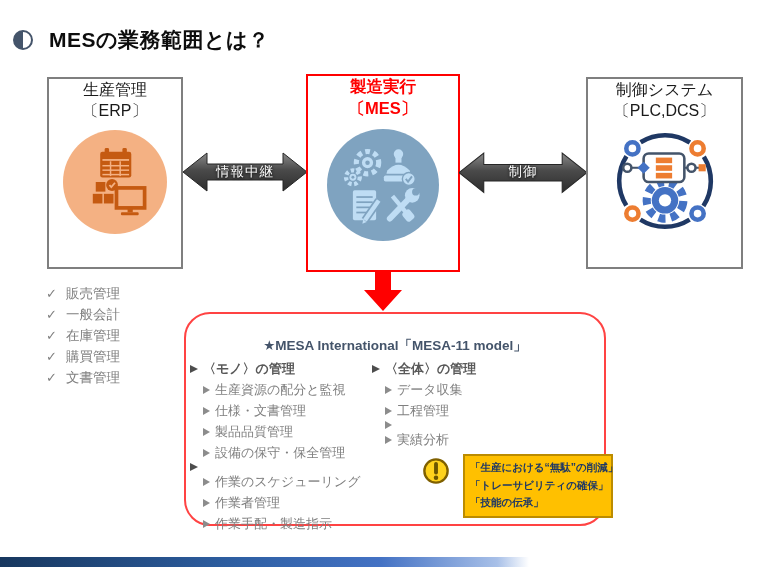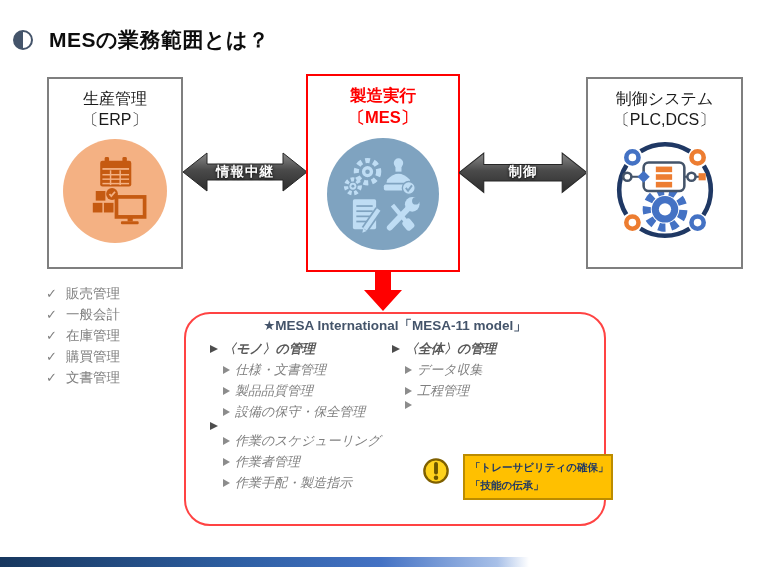--- a/index.html
+++ b/index.html
@@ -10,48 +10,48 @@
   .header{position:absolute;left:13px;top:6px;display:flex;align-items:center;gap:16px;margin-top:20px;}
   .header .bullet{width:16px;height:16px;border-radius:50%;border:2.5px solid #44546A;
       background:linear-gradient(90deg,#44546A 0 50%,#ffffff 50%);}
   .header .t{font-size:21px;font-weight:bold;color:#0d0d0d;letter-spacing:.5px;}
 
   
   .topbox{position:absolute;background:#fff;text-align:center;box-sizing:border-box;}
   #box-erp{left:47px;top:77px;width:136px;height:192px;border:2px solid #7f7f7f;}
   #box-mes{left:306px;top:74px;width:154px;height:198px;border:2.5px solid #ff0000;}
   #box-plc{left:586px;top:77px;width:157px;height:192px;border:2px solid #7f7f7f;}
-  .topbox .bt{margin-top:9px;font-size:16px;line-height:1.32;color:#1a1a1a;}
+  .topbox .bt{font-size:16px;line-height:1.32;color:#1a1a1a;}
   #box-mes .bt{color:#ff0000;font-weight:bold;font-size:16.5px;text-align:center;}
   .circle{border-radius:50%;margin:9px auto 0;display:flex;align-items:center;justify-content:center;}
   #box-erp .circle{width:104px;height:104px;background:#F4B183;}
   #box-mes .circle{width:112px;height:112px;background:#7FA3C0;}
   #plc-iconwrap{margin-top:4px;}
 
   
   .harrow{position:absolute;}
   #arrow-relay{left:183px;top:150px;width:124px;height:46px;}
   #arrow-control{left:459px;top:150px;width:128px;height:46px;}
   .harrow svg{position:absolute;inset:0;}
   .harrow .lbl{position:absolute;left:0;right:0;top:50%;transform:translateY(-54%);
-      text-align:center;color:#fff;font-weight:bold;font-size:13.5px;letter-spacing:1px;
+      text-align:center;color:#fff;font-weight:normal;font-size:13.5px;letter-spacing:1px;
       text-shadow:0 1px 2px #1c1c1c,0 0 3px #1c1c1c;}
 
   #red-arrow{position:absolute;left:364px;top:271px;width:38px;height:40px;}
 
   
   #checklist{position:absolute;left:46px;top:283px;}
   .chk-row{display:flex;align-items:center;gap:9px;height:21px;font-size:13.5px;color:#7f7f7f;}
   .chk{color:#808080;font-size:13px;}
 
   
   #mesa{position:absolute;left:184px;top:312px;width:422px;height:214px;
       border:2px solid #ff4343;border-radius:26px;background:#fff;box-sizing:border-box;}
-  #mesa .mt{margin-top:3px;text-align:center;font-weight:bold;font-size:13.5px;color:#44546A;}
-  .cols{display:flex;padding:3px 0 0 24px;font-style:italic;}
+  #mesa .mt{margin-top:23px;text-align:center;font-weight:bold;font-size:13.5px;color:#44546A;}
+  .cols{display:flex;padding:3px 0 0 4px;}
   .colL{width:182px;}
   .colR{flex:1;}
   .gh{font-size:13px;font-weight:bold;color:#595959;line-height:21px;display:flex;align-items:center;}
   .mi{font-size:13px;color:#7f7f7f;line-height:21px;display:flex;align-items:center;margin-left:13px;}
   .tri{width:0;height:0;border-left:7px solid #8c8c8c;border-top:4px solid transparent;
       border-bottom:4px solid transparent;margin-right:5px;flex:none;}
   .gh .tri{border-left:8px solid #4d4d4d;border-top-width:4.5px;border-bottom-width:4.5px;}
 
   #warn{position:absolute;left:236px;top:143px;width:28px;height:28px;}
   #callout{position:absolute;left:277px;top:140px;width:150px;background:#FFC000;
@@ -238,20 +238,24 @@
   <div id="mesa">
     <div class="mt">★MESA International「MESA-11 model」</div>
     <div class="cols">
       <div class="colL">
         <div class="gh">
             <span class="tri"></span>
             <span>〈モノ〉の管理</span>
           </div>
         <div class="mi">
             <span class="tri"></span>
+            <span>生産資源の配分と監視</span>
+          </div>
+        <div class="mi">
+            <span class="tri"></span>
             <span>仕様・文書管理</span>
           </div>
         <div class="mi">
             <span class="tri"></span>
             <span>製品品質管理</span>
           </div>
         <div class="mi">
             <span class="tri"></span>
             <span>設備の保守・保全管理</span>
           </div>
@@ -279,30 +283,35 @@
         <div class="mi">
             <span class="tri"></span>
             <span>データ収集</span>
           </div>
         <div class="mi">
             <span class="tri"></span>
             <span>工程管理</span>
           </div>
         <div class="mi">
             <span class="tri"></span>
+          </div>
+        <div class="mi">
+            <span class="tri"></span>
+            <span>実績分析</span>
           </div>
       </div>
     </div>
 
     <svg id="warn" viewBox="0 0 26 26">
       <circle cx="13" cy="13" r="10.8" fill="#FFD21C" stroke="#7F6000" stroke-width="2.2"></circle>
       <line x1="13" y1="6.5" x2="13" y2="14.5" stroke="#6B5500" stroke-width="3.6" stroke-linecap="round"></line>
       <circle cx="13" cy="19.2" r="2.1" fill="#6B5500"></circle>
     </svg>
 
     <div id="callout">
+      <div class="cl">「生産における“無駄”の削減」</div>
       <div class="cl">「トレーサビリティの確保」</div>
       <div class="cl">「技能の伝承」</div>
     </div>
   </div>
 
   <div id="bottombar"></div>
 </div>
 
 </body></html>

